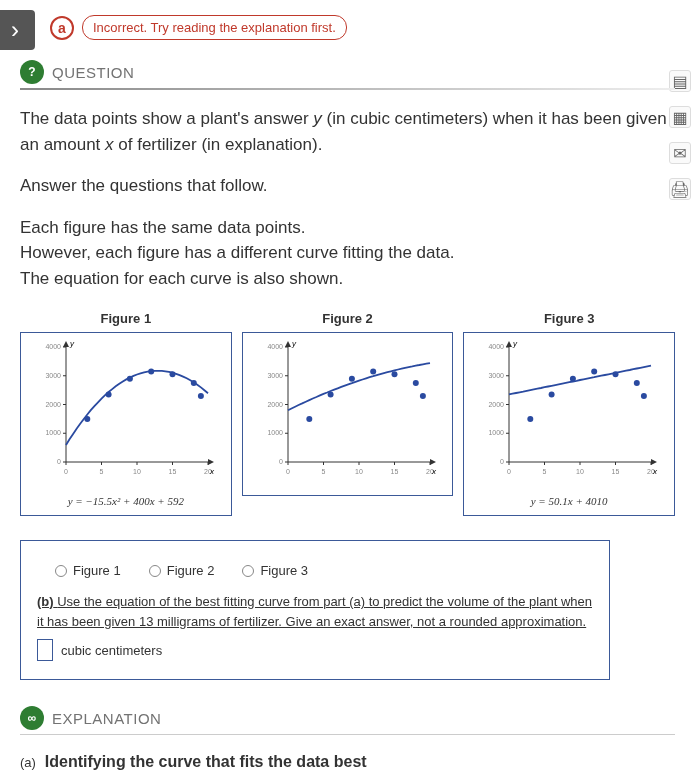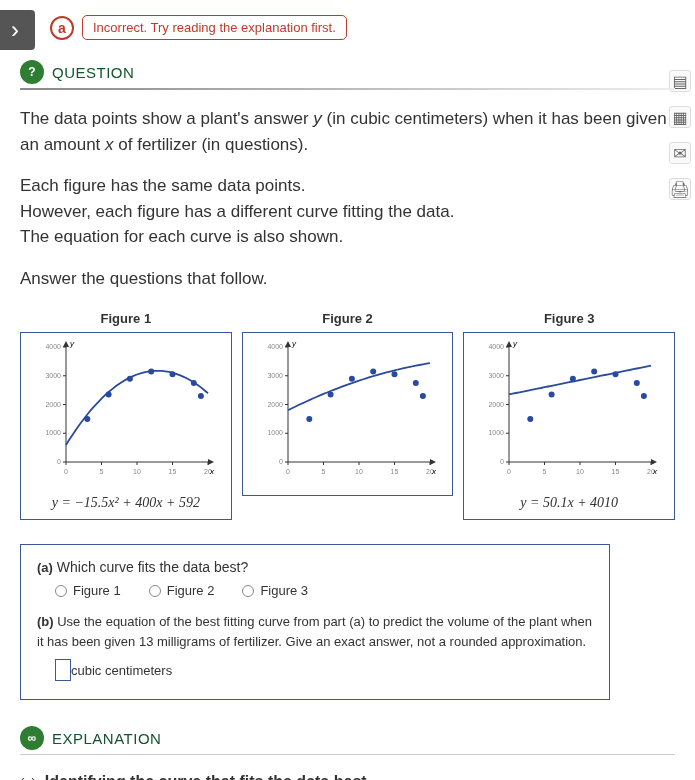--- a/index.html
+++ b/index.html
@@ -1,41 +1,41 @@
 <!DOCTYPE html>
 <html><head>
 <meta charset="utf-8">
 <style>
 * { box-sizing: border-box; margin: 0; padding: 0; }
 body { font-family: Arial, Helvetica, sans-serif; background: #fff; color: #333; width: 695px; }
 .chevron-badge { position: absolute; top: 10px; left: -5px; width: 40px; height: 40px; background: #555; border-radius: 4px; display: flex; align-items: center; justify-content: center; color: #fff; font-size: 24px; z-index: 10; }
 .content { padding: 0 20px 20px 20px; position: relative; }
 .feedback-row { display: flex; align-items: center; gap: 8px; margin-top: 15px; margin-left: 30px; }
 .feedback-icon { width: 24px; height: 24px; border-radius: 50%; border: 2px solid #c0392b; display: flex; align-items: center; justify-content: center; color: #c0392b; font-size: 14px; font-weight: bold; }
-.feedback-pill { border: 1px solid #c0392b; border-radius: 5px; padding: 4px 10px; color: #c0392b; font-size: 13px; }
+.feedback-pill { border: 1px solid #c0392b; border-radius: 12px; padding: 4px 10px; color: #c0392b; font-size: 13px; }
 .section-header { display: flex; align-items: center; gap: 8px; margin-top: 20px; border-bottom: 1px solid #ccc; padding-bottom: 4px; }
 .section-header.gradient { border-bottom: 2px solid transparent; border-image: linear-gradient(to right, #888, #eee) 1; }
 .circle-icon { width: 24px; height: 24px; border-radius: 50%; display: flex; align-items: center; justify-content: center; font-size: 12px; font-weight: bold; color: #fff; }
 .circle-q { background: #2e7d32; }
 .circle-e { background: #2e7d32; }
-.section-title { font-size: 15px; color: #14532d; letter-spacing: 0.5px; }
+.section-title { font-size: 15px; color: #737373; letter-spacing: 0.5px; }
 .qtext { font-size: 17px; line-height: 1.5; margin-top: 16px; font-family: Verdana, Geneva, sans-serif; }
 .figs-row { display: flex; justify-content: space-between; gap: 10px; margin-top: 20px; }
 .fig-col { flex: 1; text-align: center; }
 .fig-title { font-size: 13px; font-weight: bold; margin-bottom: 6px; }
 .fig-box { border: 1px solid #3b5998; padding: 4px 4px 8px 4px; display: flex; flex-direction: column; align-items: center; }
 .fig-box svg { display:block; }
-.fig-eq { font-family: "Times New Roman", serif; font-size: 14px; font-style: italic; margin-top: 8px; }
+.fig-eq { font-family: "Times New Roman", serif; font-size: 11px; font-style: italic; margin-top: 8px; }
 .ans-box { border: 1px solid #3b5998; margin-top: 24px; padding: 14px 16px 18px 16px; font-size: 14px; width: 90%; }
 .part-label { font-weight: bold; font-size: 13px; }
 .radio-row { display: flex; gap: 28px; margin-top: 8px; margin-left: 18px; font-size: 13px; }
 .radio-opt { display: flex; align-items: center; gap: 6px; }
 .radio-dot { width: 12px; height: 12px; border: 1px solid #888; border-radius: 50%; background:#fff; }
-.partb { margin-top: 14px; font-size: 13px; line-height: 1.5; }
-.input-row { display: flex; align-items: center; margin-top: 8px; margin-left: 18px; font-size: 13px; }
+.partb { margin-top: 14px; font-size: 13px; line-height: 1.5; text-decoration: underline; }
+.input-row { display: flex; align-items: center; gap: 8px; margin-top: 8px; font-size: 13px; }
 .num-input { width: 16px; height: 22px; border: 1px solid #3b5998; background:#fff; }
 .expl-heading { font-family: Verdana, Geneva, sans-serif; font-weight: bold; font-size: 16px; margin-top: 18px; }
 .side-icons { position: absolute; right: 4px; top: 70px; display: flex; flex-direction: column; gap: 14px; }
 .side-btn { width: 22px; height: 22px; display:flex; align-items:center; justify-content:center; color:#666; font-size:16px; border:1px solid #ddd; border-radius:3px; background:#fafafa; }
 </style>
 </head>
 <body>
 
 <div class="chevron-badge">›</div>
 
@@ -52,26 +52,26 @@
     <div class="feedback-icon">a</div>
     <div class="feedback-pill">Incorrect. Try reading the explanation first.</div>
   </div>
 
   <div class="section-header gradient">
     <div class="circle-icon circle-q">?</div>
     <div class="section-title">QUESTION</div>
   </div>
 
   <p class="qtext">
-    <span>The data points show a plant's answer </span><i>y</i><span> (in cubic centimeters) when it has been given an amount </span><i>x</i><span> of fertilizer (in questions).</span>
+    <span>The data points show a plant's answer </span><i>y</i><span> (in cubic centimeters) when it has been given an amount </span><i>x</i><span> of fertilizer (in explanation).</span>
   </p>
+  <p class="qtext">Answer the questions that follow.</p>
   <p class="qtext" style="white-space:pre-line">Each figure has the same data points.
 However, each figure has a different curve fitting the data.
 The equation for each curve is also shown.</p>
-  <p class="qtext">Answer the questions that follow.</p>
 
   <div class="figs-row" id="figs-row">
       <div class="fig-col">
         <div class="fig-title">Figure 1</div>
         <div class="fig-box">
           <svg width="180" height="150">
             <line x1="30" y1="125" x2="172" y2="125" stroke="#333"></line>
             <line x1="30" y1="10" x2="30" y2="125" stroke="#333"></line>
             <polygon points="172,122 178,125 172,128" fill="#333"></polygon>
             <polygon points="27,10 30,4 33,10" fill="#333"></polygon>
@@ -188,24 +188,20 @@
             <circle cx="136.5" cy="37.3125" r="3" fill="#2a4aa0"></circle>
             <circle cx="157.8" cy="45.9375" r="3" fill="#2a4aa0"></circle>
             <circle cx="164.9" cy="58.875" r="3" fill="#2a4aa0"></circle>
           </svg>
           <div class="fig-eq">y = 50.1x + 4010</div>
         </div>
       </div>
     </div>
 
   <div class="ans-box">
-    <div>
-      <span class="part-label">(a)</span>
-      <span>Which curve fits the data best?</span>
-    </div>
     <div class="radio-row" id="radio-row">
         <label class="radio-opt">
           <span class="radio-dot"></span>
           <span>Figure 1</span>
         </label>
         <label class="radio-opt">
           <span class="radio-dot"></span>
           <span>Figure 2</span>
         </label>
         <label class="radio-opt">

